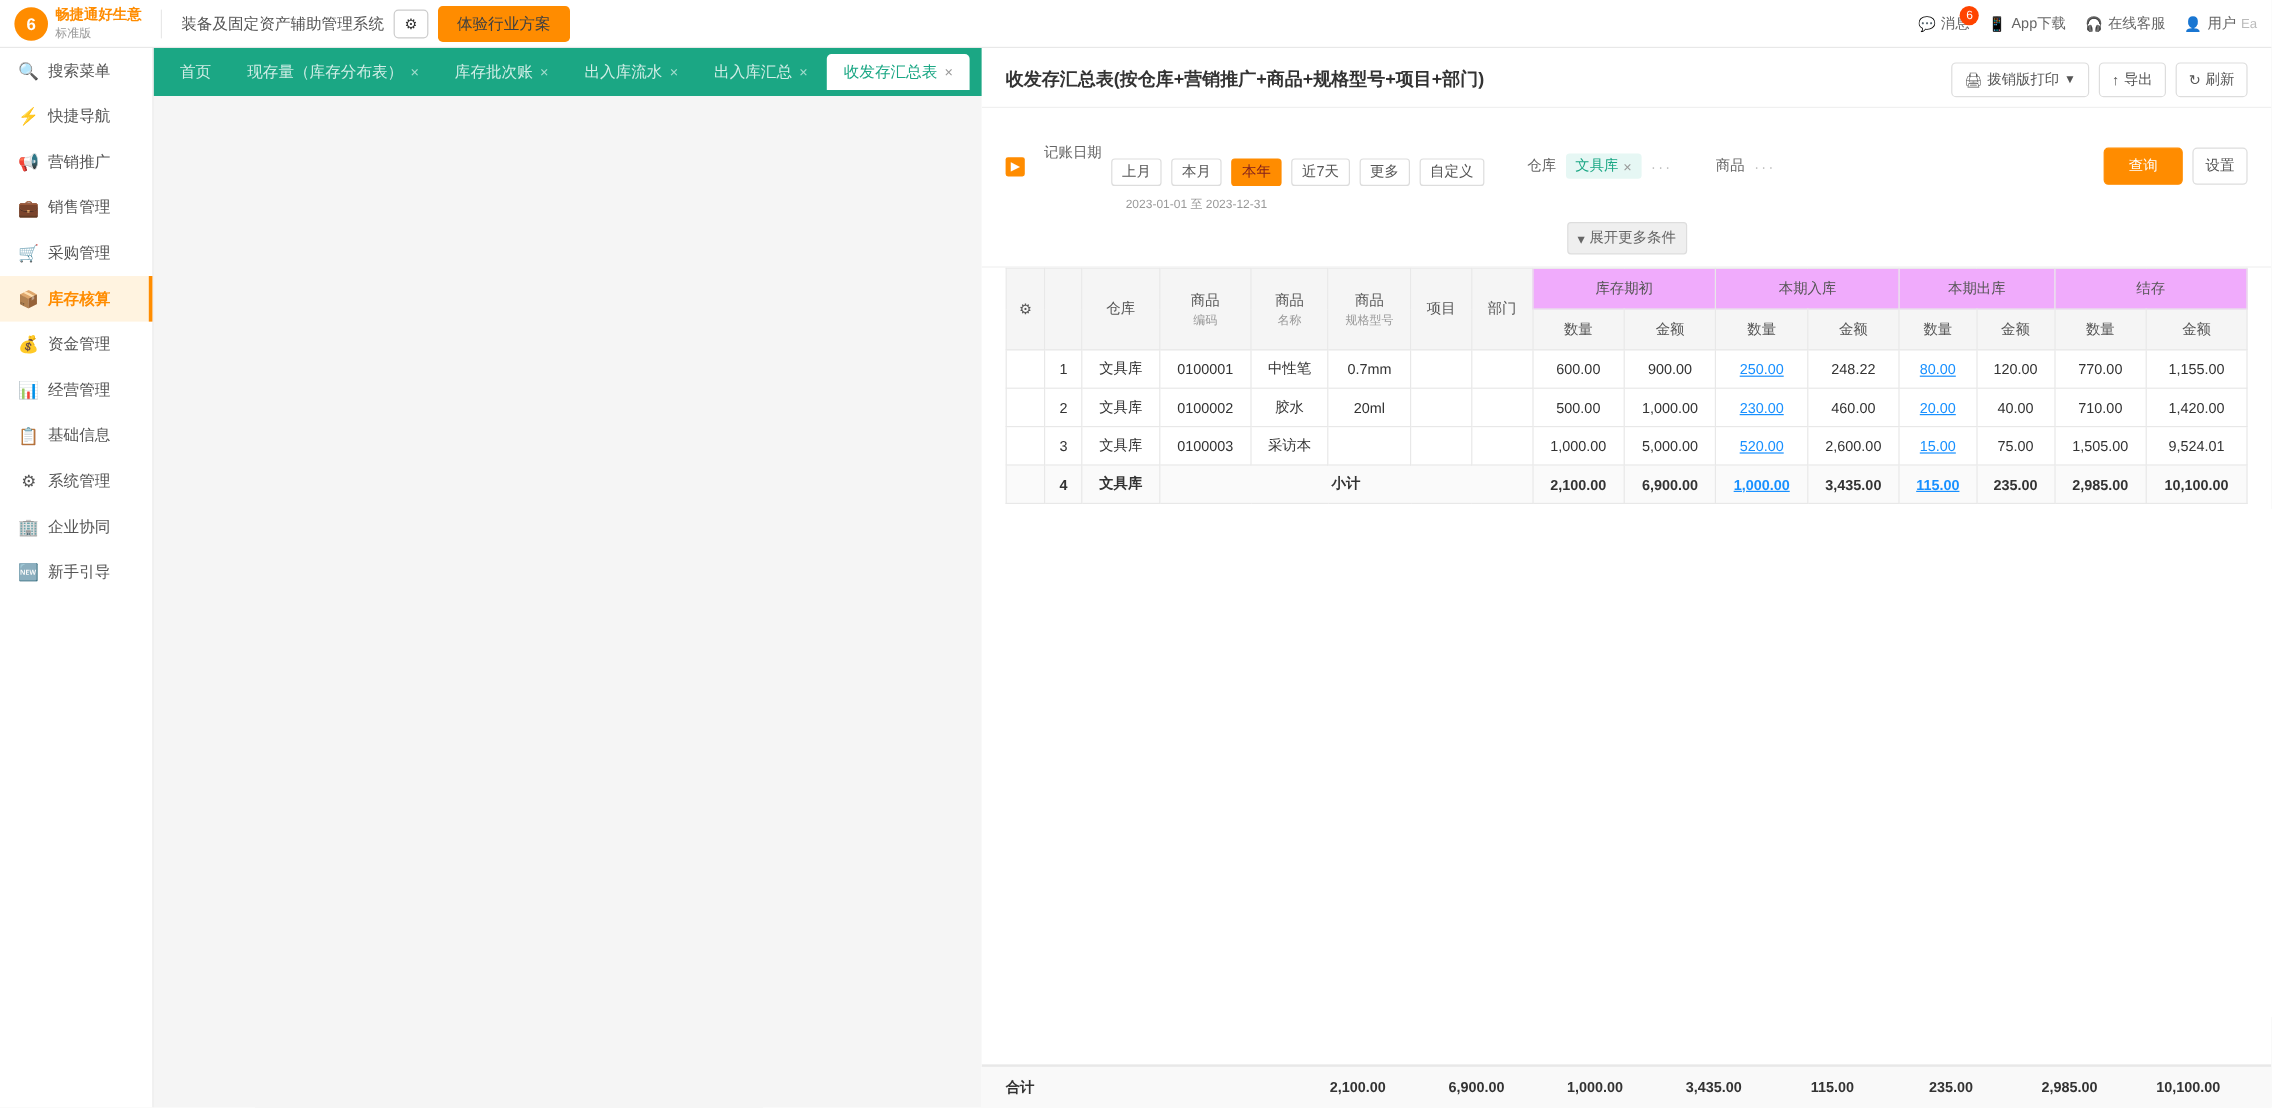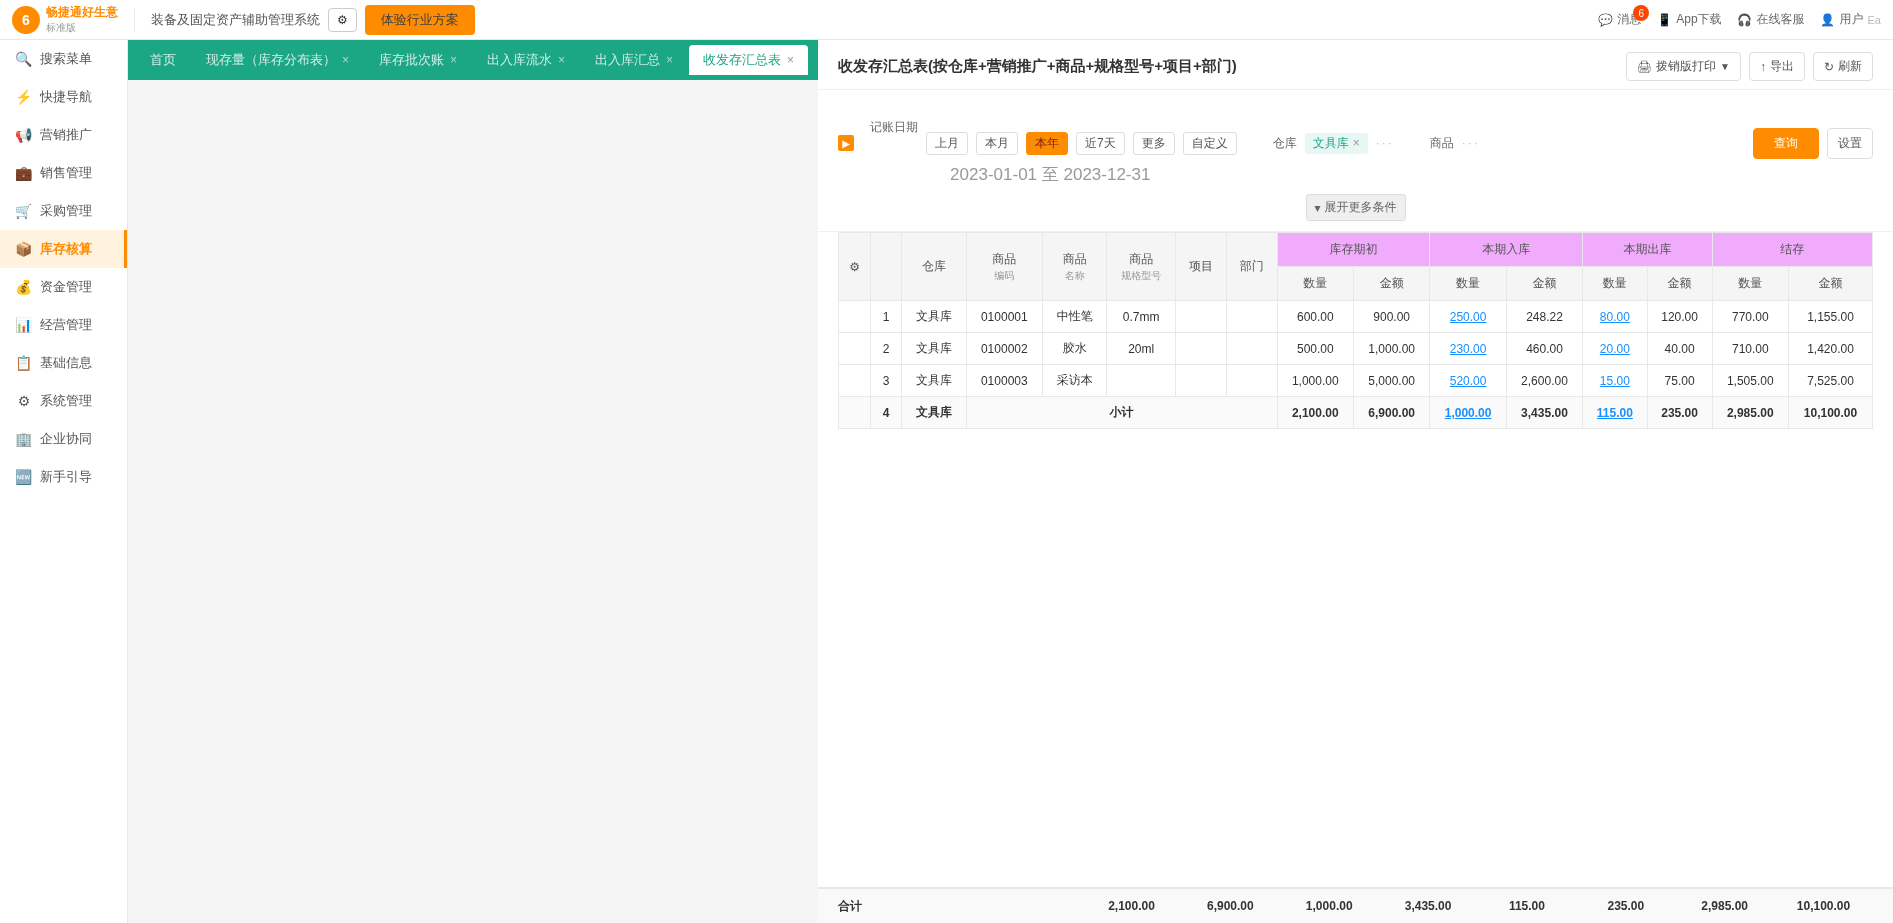--- a/index.html
+++ b/index.html
@@ -37,21 +37,21 @@
     .page-header { padding: 12px 20px 8px; border-bottom: 1px solid #f0f0f0; display: flex; align-items: center; justify-content: space-between; }
     .page-title { font-size: 15px; font-weight: bold; color: #333; }
     .header-actions { display: flex; align-items: center; gap: 8px; }
     .action-btn { display: flex; align-items: center; gap: 4px; padding: 5px 10px; border: 1px solid #ddd; border-radius: 4px; cursor: pointer; color: #555; font-size: 12px; background: #fff; }
     .action-btn.primary { background: #ff8c00; color: white; border-color: #ff8c00; }
     .action-btn.refresh { background: #fff; }
     .filter-label { color: #666; font-size: 12px; white-space: nowrap; }
     .date-btns { display: flex; gap: 8px; align-items: center; margin-top: 32px; }
     .date-btn { padding: 2px 8px; border: 1px solid #ddd; border-radius: 3px; cursor: pointer; font-size: 12px; color: #555; background: #fff; }
     .date-btn.active { background: #ff8c00; color: #7f1d1d; border-color: #ff8c00; }
-    .date-range { font-size: 17px; color: #999; margin-left: 20px; }
+    .date-range { font-size: 10px; color: #999; margin-left: 8px; }
     .filter-tag { display: flex; align-items: center; gap: 4px; background: #e6f7f4; color: #1ba784; padding: 2px 8px; border-radius: 3px; font-size: 12px; }
     .filter-tag-close { cursor: pointer; color: #999; }
     .filter-dots { color: #bbb; cursor: pointer; letter-spacing: 2px; }
     .expand-btn { display: flex; align-items: center; gap: 4px; color: #666; font-size: 12px; cursor: pointer; padding: 4px 8px; border: 1px solid #ddd; border-radius: 3px; }
     .toggle-arrow { width: 16px; height: 16px; background: #ff8c00; color: white; display: flex; align-items: center; justify-content: center; border-radius: 2px; font-size: 10px; cursor: pointer; }
     
     
     .table-container { flex: 1; overflow: auto; padding: 0 20px; }
     table { width: 100%; border-collapse: collapse; font-size: 12px; }
     th { background: #f5f5f5; padding: 8px 10px; text-align: center; border: 1px solid #e8e8e8; color: #555; font-weight: normal; white-space: nowrap; }
@@ -342,21 +342,21 @@
       <td></td>
       <td></td>
       <td></td>
       <td>1,000.00</td>
       <td>5,000.00</td>
       <td style="text-decoration:underline;color:#1890ff;cursor:pointer;">520.00</td>
       <td>2,600.00</td>
       <td style="text-decoration:underline;color:#1890ff;cursor:pointer;">15.00</td>
       <td>75.00</td>
       <td>1,505.00</td>
-      <td>7,525.00</td>
+      <td>9,524.01</td>
     </tr>
                 <tr class="total-row">
     <td></td>
     <td><strong>4</strong></td>
     <td><strong>文具库</strong></td>
     <td colspan="5"><strong>小计</strong></td>
     <td><strong>2,100.00</strong></td>
     <td><strong>6,900.00</strong></td>
     <td style="text-decoration:underline;color:#1890ff;cursor:pointer;"><strong>1,000.00</strong></td>
     <td><strong>3,435.00</strong></td>

